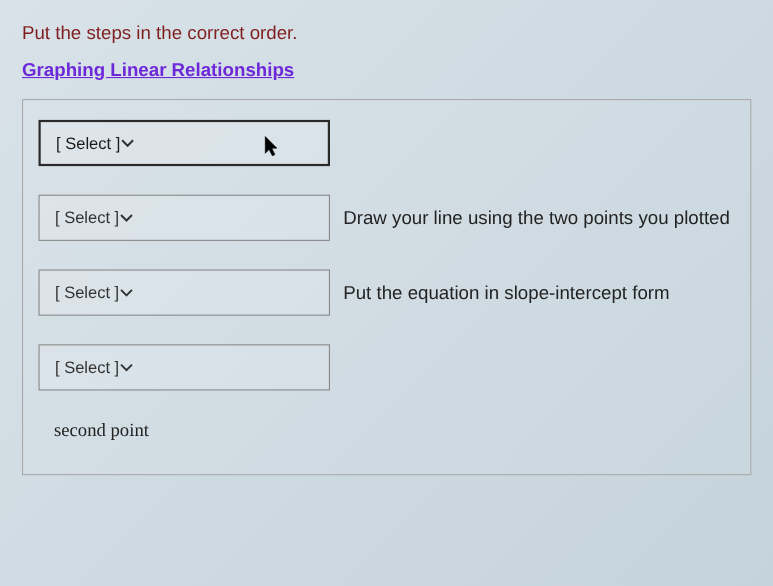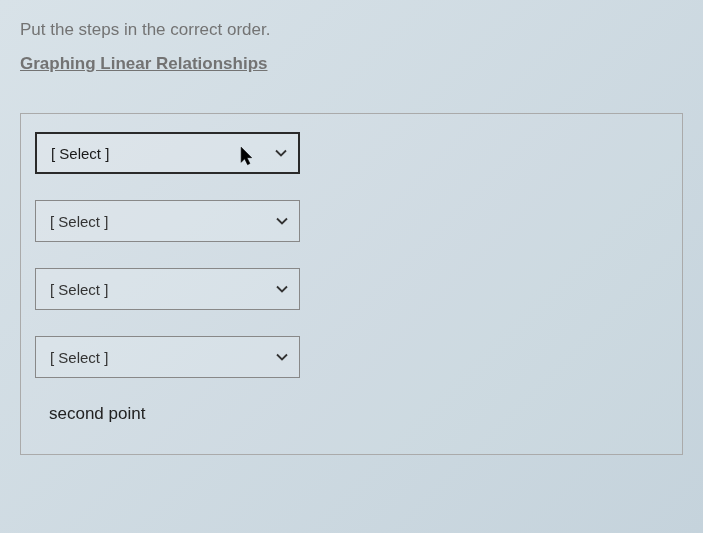--- a/index.html
+++ b/index.html
@@ -12,28 +12,28 @@
       background: linear-gradient(135deg, #d8e2e8 0%, #c5d3dc 100%);
       width: 703px;
       height: 533px;
       padding: 20px;
       color: #1a1a1a;
     }
     .instruction {
       font-size: 17px;
       font-weight: 400;
       margin-bottom: 14px;
-      color: #737373;
+      color: #7f1d1d;
     }
     .section-title {
       font-size: 17px;
       font-weight: 600;
       text-decoration: underline;
-      margin-bottom: 39px;
-      color: #737373;
+      margin-bottom: 16px;
+      color: #6d28d9;
     }
     .content-box {
       border: 1px solid #aaa;
       padding: 18px 14px 30px 14px;
       background: rgba(255,255,255,0.05);
     }
     .step-row {
       display: flex;
       align-items: flex-start;
       margin-bottom: 26px;
@@ -43,21 +43,20 @@
       margin-bottom: 6px;
     }
     .select-wrapper {
       position: relative;
       width: 265px;
       flex-shrink: 0;
     }
     .select-box {
       display: flex;
       align-items: center;
-      justify-content: space-between;
       height: 42px;
       padding: 0 10px 0 14px;
       border: 1px solid #888;
       background: rgba(255,255,255,0.15);
       font-size: 16px;
       color: #333;
       cursor: pointer;
       position: relative;
     }
     .select-box.active {
@@ -92,20 +91,21 @@
       font-size: 17px;
       color: #222;
       padding-top: 10px;
       line-height: 1.4;
     }
     .continuation-text {
       font-size: 17px;
       color: #222;
       margin-left: 14px;
       margin-top: 2px;
+      font-family: Liberation Serif, serif;
     }
   </style>
 </head>
 <body>
 
 <div class="instruction">Put the steps in the correct order.</div>
 <div class="section-title">Graphing Linear Relationships</div>
 
 <div class="content-box">
 
@@ -131,33 +131,35 @@
     <div class="select-wrapper">
       <div class="select-box">
         <span class="select-placeholder">[ Select ]</span>
         <span class="chevron">
           <svg viewBox="0 0 12 8">
               <path d="M1 1.5 L6 6.5 L11 1.5" stroke="#333" stroke-width="1.8" fill="none"></path>
             </svg>
         </span>
       </div>
     </div>
+    <div class="step-text">Draw your line using the two points you plotted</div>
   </div>
 
   <div class="step-row">
     <div class="select-wrapper">
       <div class="select-box">
         <span class="select-placeholder">[ Select ]</span>
         <span class="chevron">
           <svg viewBox="0 0 12 8">
               <path d="M1 1.5 L6 6.5 L11 1.5" stroke="#333" stroke-width="1.8" fill="none"></path>
             </svg>
         </span>
       </div>
     </div>
+    <div class="step-text">Put the equation in slope-intercept form</div>
   </div>
 
   <div class="step-row">
     <div class="select-wrapper">
       <div class="select-box">
         <span class="select-placeholder">[ Select ]</span>
         <span class="chevron">
           <svg viewBox="0 0 12 8">
               <path d="M1 1.5 L6 6.5 L11 1.5" stroke="#333" stroke-width="1.8" fill="none"></path>
             </svg>

